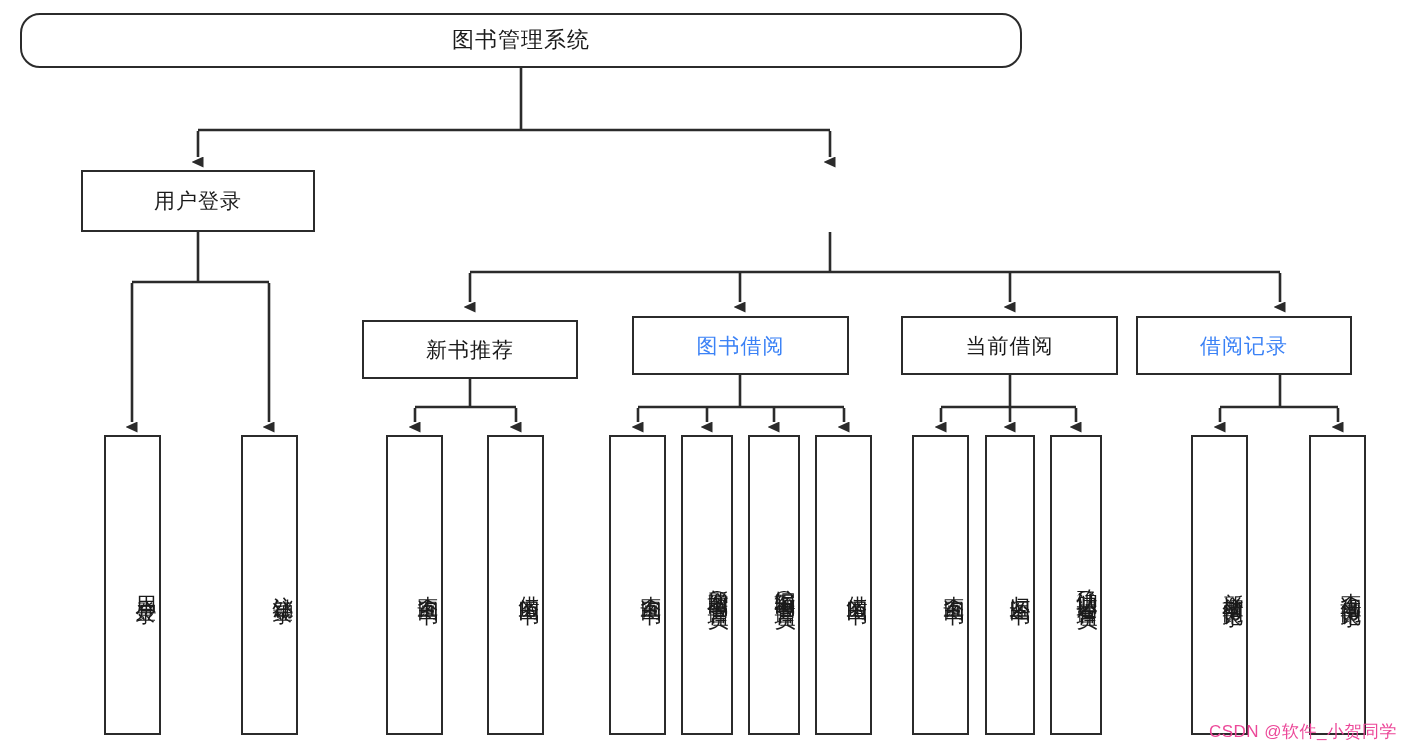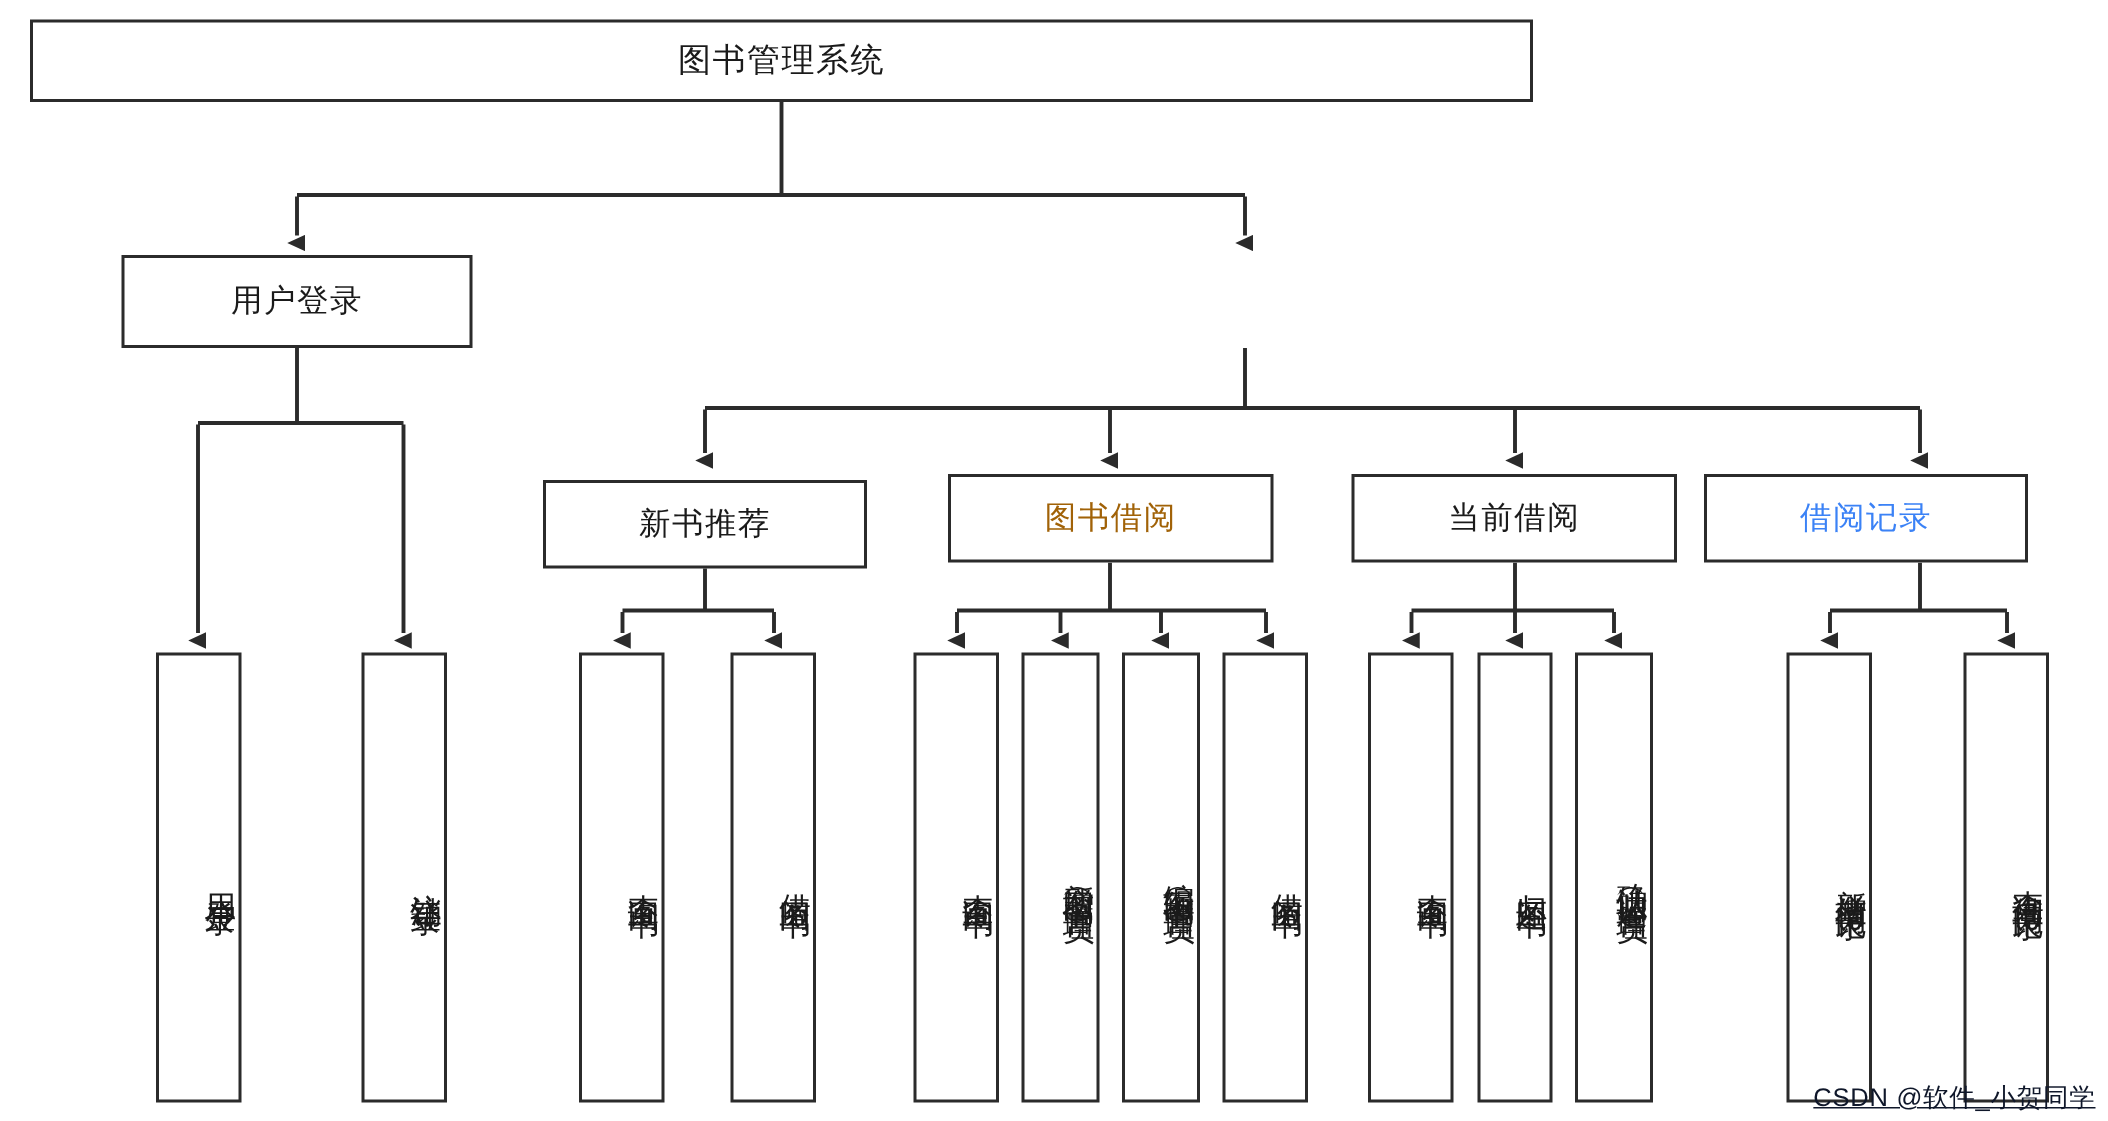--- a/index.html
+++ b/index.html
@@ -38,20 +38,21 @@
   }
   
   .node.h {
     font-size: 21px;
     letter-spacing: 1px;
     line-height: 1.2;
     white-space: nowrap;
   }
   .node.h.title {
     font-size: 22px;
+    border-radius: 20px;
   }
   
   .node.v {
     writing-mode: vertical-rl;
     text-orientation: upright;
     font-size: 21px;
     line-height: 1.25;
     letter-spacing: 3px;
     padding-top: 14px;
     padding-bottom: 14px;
@@ -122,33 +123,33 @@
       <path d="M1220,408 L1220,422" marker-end="url(#arrow)"></path>
       <path d="M1338,408 L1338,422" marker-end="url(#arrow)"></path>
     </g>
   </svg>
 
   <div class="node h title" id="node-root" style="left: 20px; top: 13px; width: 1002px; height: 55px; border-color: rgb(43, 43, 43); background: rgb(255, 255, 255); color: rgb(26, 26, 26);">图书管理系统</div>
 
   <div class="node h" id="node-l2-0" style="left: 81px; top: 170px; width: 234px; height: 62px; border-color: rgb(43, 43, 43); background: rgb(255, 255, 255); color: rgb(26, 26, 26);">用户登录</div>
 
   <div class="node h" id="node-l3-0" style="left: 362px; top: 320px; width: 216px; height: 59px; border-color: rgb(43, 43, 43); background: rgb(255, 255, 255); color: rgb(26, 26, 26);">新书推荐</div>
-  <div class="node h" id="node-l3-1" style="left: 632px; top: 316px; width: 217px; height: 59px; border-color: rgb(43, 43, 43); background: rgb(255, 255, 255); color: #a16207;">图书借阅</div>
+  <div class="node h" id="node-l3-1" style="left: 632px; top: 316px; width: 217px; height: 59px; border-color: rgb(43, 43, 43); background: rgb(255, 255, 255); color: #3b82f6;">图书借阅</div>
   <div class="node h" id="node-l3-2" style="left: 901px; top: 316px; width: 217px; height: 59px; border-color: rgb(43, 43, 43); background: rgb(255, 255, 255); color: rgb(26, 26, 26);">当前借阅</div>
   <div class="node h" id="node-l3-3" style="left: 1136px; top: 316px; width: 216px; height: 59px; border-color: rgb(43, 43, 43); background: rgb(255, 255, 255); color: #3b82f6;">借阅记录</div>
 
   <div class="node v" id="node-leaf-0" style="left: 104px; top: 435px; width: 57px; height: 300px; border-color: rgb(43, 43, 43); background: rgb(255, 255, 255); color: rgb(26, 26, 26);">用户登录</div>
   <div class="node v" id="node-leaf-1" style="left: 241px; top: 435px; width: 57px; height: 300px; border-color: rgb(43, 43, 43); background: rgb(255, 255, 255); color: rgb(26, 26, 26);">注销登录</div>
   <div class="node v" id="node-leaf-2" style="left: 386px; top: 435px; width: 57px; height: 300px; border-color: rgb(43, 43, 43); background: rgb(255, 255, 255); color: rgb(26, 26, 26);">查询图书</div>
   <div class="node v" id="node-leaf-3" style="left: 487px; top: 435px; width: 57px; height: 300px; border-color: rgb(43, 43, 43); background: rgb(255, 255, 255); color: rgb(26, 26, 26);">借阅图书</div>
   <div class="node v" id="node-leaf-4" style="left: 609px; top: 435px; width: 57px; height: 300px; border-color: rgb(43, 43, 43); background: rgb(255, 255, 255); color: rgb(26, 26, 26);">查询图书</div>
   <div class="node v" id="node-leaf-5" style="left: 681px; top: 435px; width: 52px; height: 300px; border-color: rgb(43, 43, 43); background: rgb(255, 255, 255); color: rgb(26, 26, 26);">新增图书（管理员）</div>
   <div class="node v" id="node-leaf-6" style="left: 748px; top: 435px; width: 52px; height: 300px; border-color: rgb(43, 43, 43); background: rgb(255, 255, 255); color: rgb(26, 26, 26);">编辑图书（管理员）</div>
   <div class="node v" id="node-leaf-7" style="left: 815px; top: 435px; width: 57px; height: 300px; border-color: rgb(43, 43, 43); background: rgb(255, 255, 255); color: rgb(26, 26, 26);">借阅图书</div>
   <div class="node v" id="node-leaf-8" style="left: 912px; top: 435px; width: 57px; height: 300px; border-color: rgb(43, 43, 43); background: rgb(255, 255, 255); color: rgb(26, 26, 26);">查询图书</div>
   <div class="node v" id="node-leaf-9" style="left: 985px; top: 435px; width: 50px; height: 300px; border-color: rgb(43, 43, 43); background: rgb(255, 255, 255); color: rgb(26, 26, 26);">归还图书</div>
   <div class="node v" id="node-leaf-10" style="left: 1050px; top: 435px; width: 52px; height: 300px; border-color: rgb(43, 43, 43); background: rgb(255, 255, 255); color: rgb(26, 26, 26);">确认归还（管理员）</div>
   <div class="node v" id="node-leaf-11" style="left: 1191px; top: 435px; width: 57px; height: 300px; border-color: rgb(43, 43, 43); background: rgb(255, 255, 255); color: rgb(26, 26, 26);">新增借阅记录</div>
   <div class="node v" id="node-leaf-12" style="left: 1309px; top: 435px; width: 57px; height: 300px; border-color: rgb(43, 43, 43); background: rgb(255, 255, 255); color: rgb(26, 26, 26);">查询借阅记录</div>
 
-  <div id="watermark" style="color: #0f172a; text-decoration: underline;">CSDN @软件_小贺同学</div>
+  <div id="watermark" style="color: #ec4899;">CSDN @软件_小贺同学</div>
 
 </div>
 
 </body></html>

